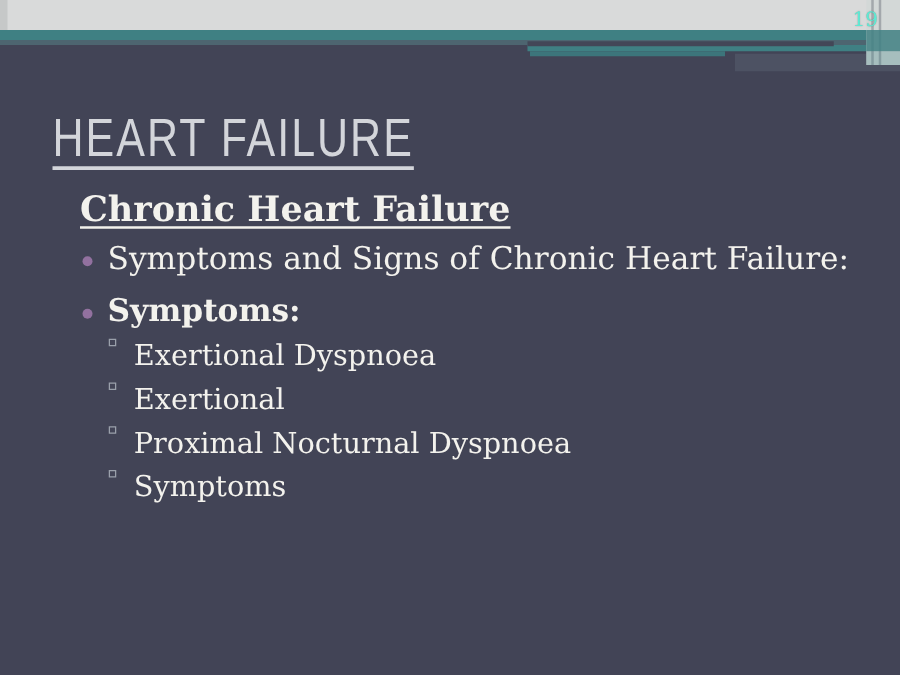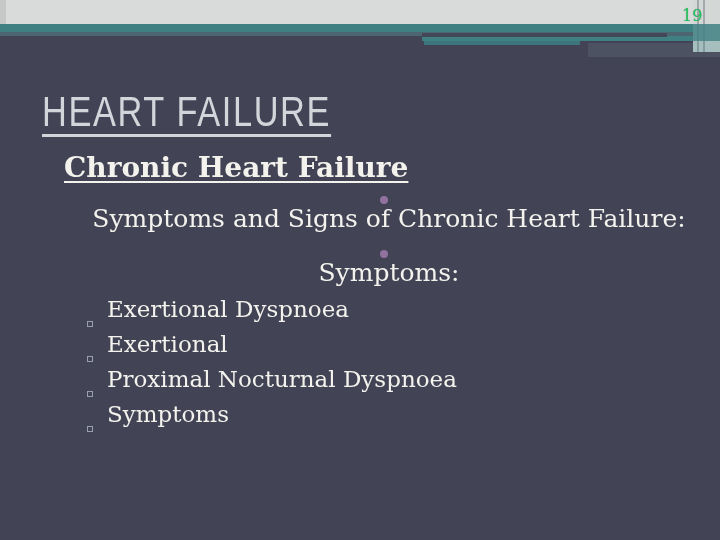--- a/index.html
+++ b/index.html
@@ -74,21 +74,21 @@
   .stripe-teal-pale {
     position: absolute; left: 0; top: 41px;
     width: 100%; height: 11px;
     background: rgba(63,128,131,0.30);
   }
 
   .slide-number {
     position: absolute; left: 682px; top: 6px;
     width: 34px;
     font-family: "DejaVu Serif", serif;
-    font-size: 16px; color: #22c55e;
+    font-size: 16px; color: #5eead4;
     z-index: 5;
     text-shadow: 0 0 1px rgba(0,0,0,.35);
   }
 
   
   .title {
     position: absolute; left: 42px; top: 88px;
     margin: 0;
     font-family: "Liberation Sans", sans-serif;
     font-weight: 400;
@@ -117,33 +117,32 @@
     text-decoration: underline;
     text-decoration-thickness: 2px;
     text-underline-offset: 4px;
     white-space: nowrap;
   }
   .b1-row {
     display: flex; align-items: center;
     font-size: 25px; line-height: 30px;
     margin-bottom: 12px;
     white-space: nowrap;
-    flex-direction: column;
-  }
-  .b1-row.bold { font-weight: normal; margin-bottom: 4px; }
+  }
+  .b1-row.bold { font-weight: bold; margin-bottom: 4px; }
   .dot {
     flex: 0 0 auto;
     width: 8px; height: 8px; border-radius: 50%;
     background: #92719f;
     margin-left: 2px; margin-right: 12px;
     margin-top: 4px;
   }
   .sublist { margin-left: 23px; }
   .b2-row {
-    display: flex; align-items: flex-end;
+    display: flex; align-items: flex-start;
     font-size: 23px; line-height: 35px;
     white-space: nowrap;
   }
   .square {
     flex: 0 0 auto;
     width: 4px; height: 4px;
     border: 1.5px solid #9aa0ab;
     margin-right: 14px;
     margin-top: 3px;
   }

